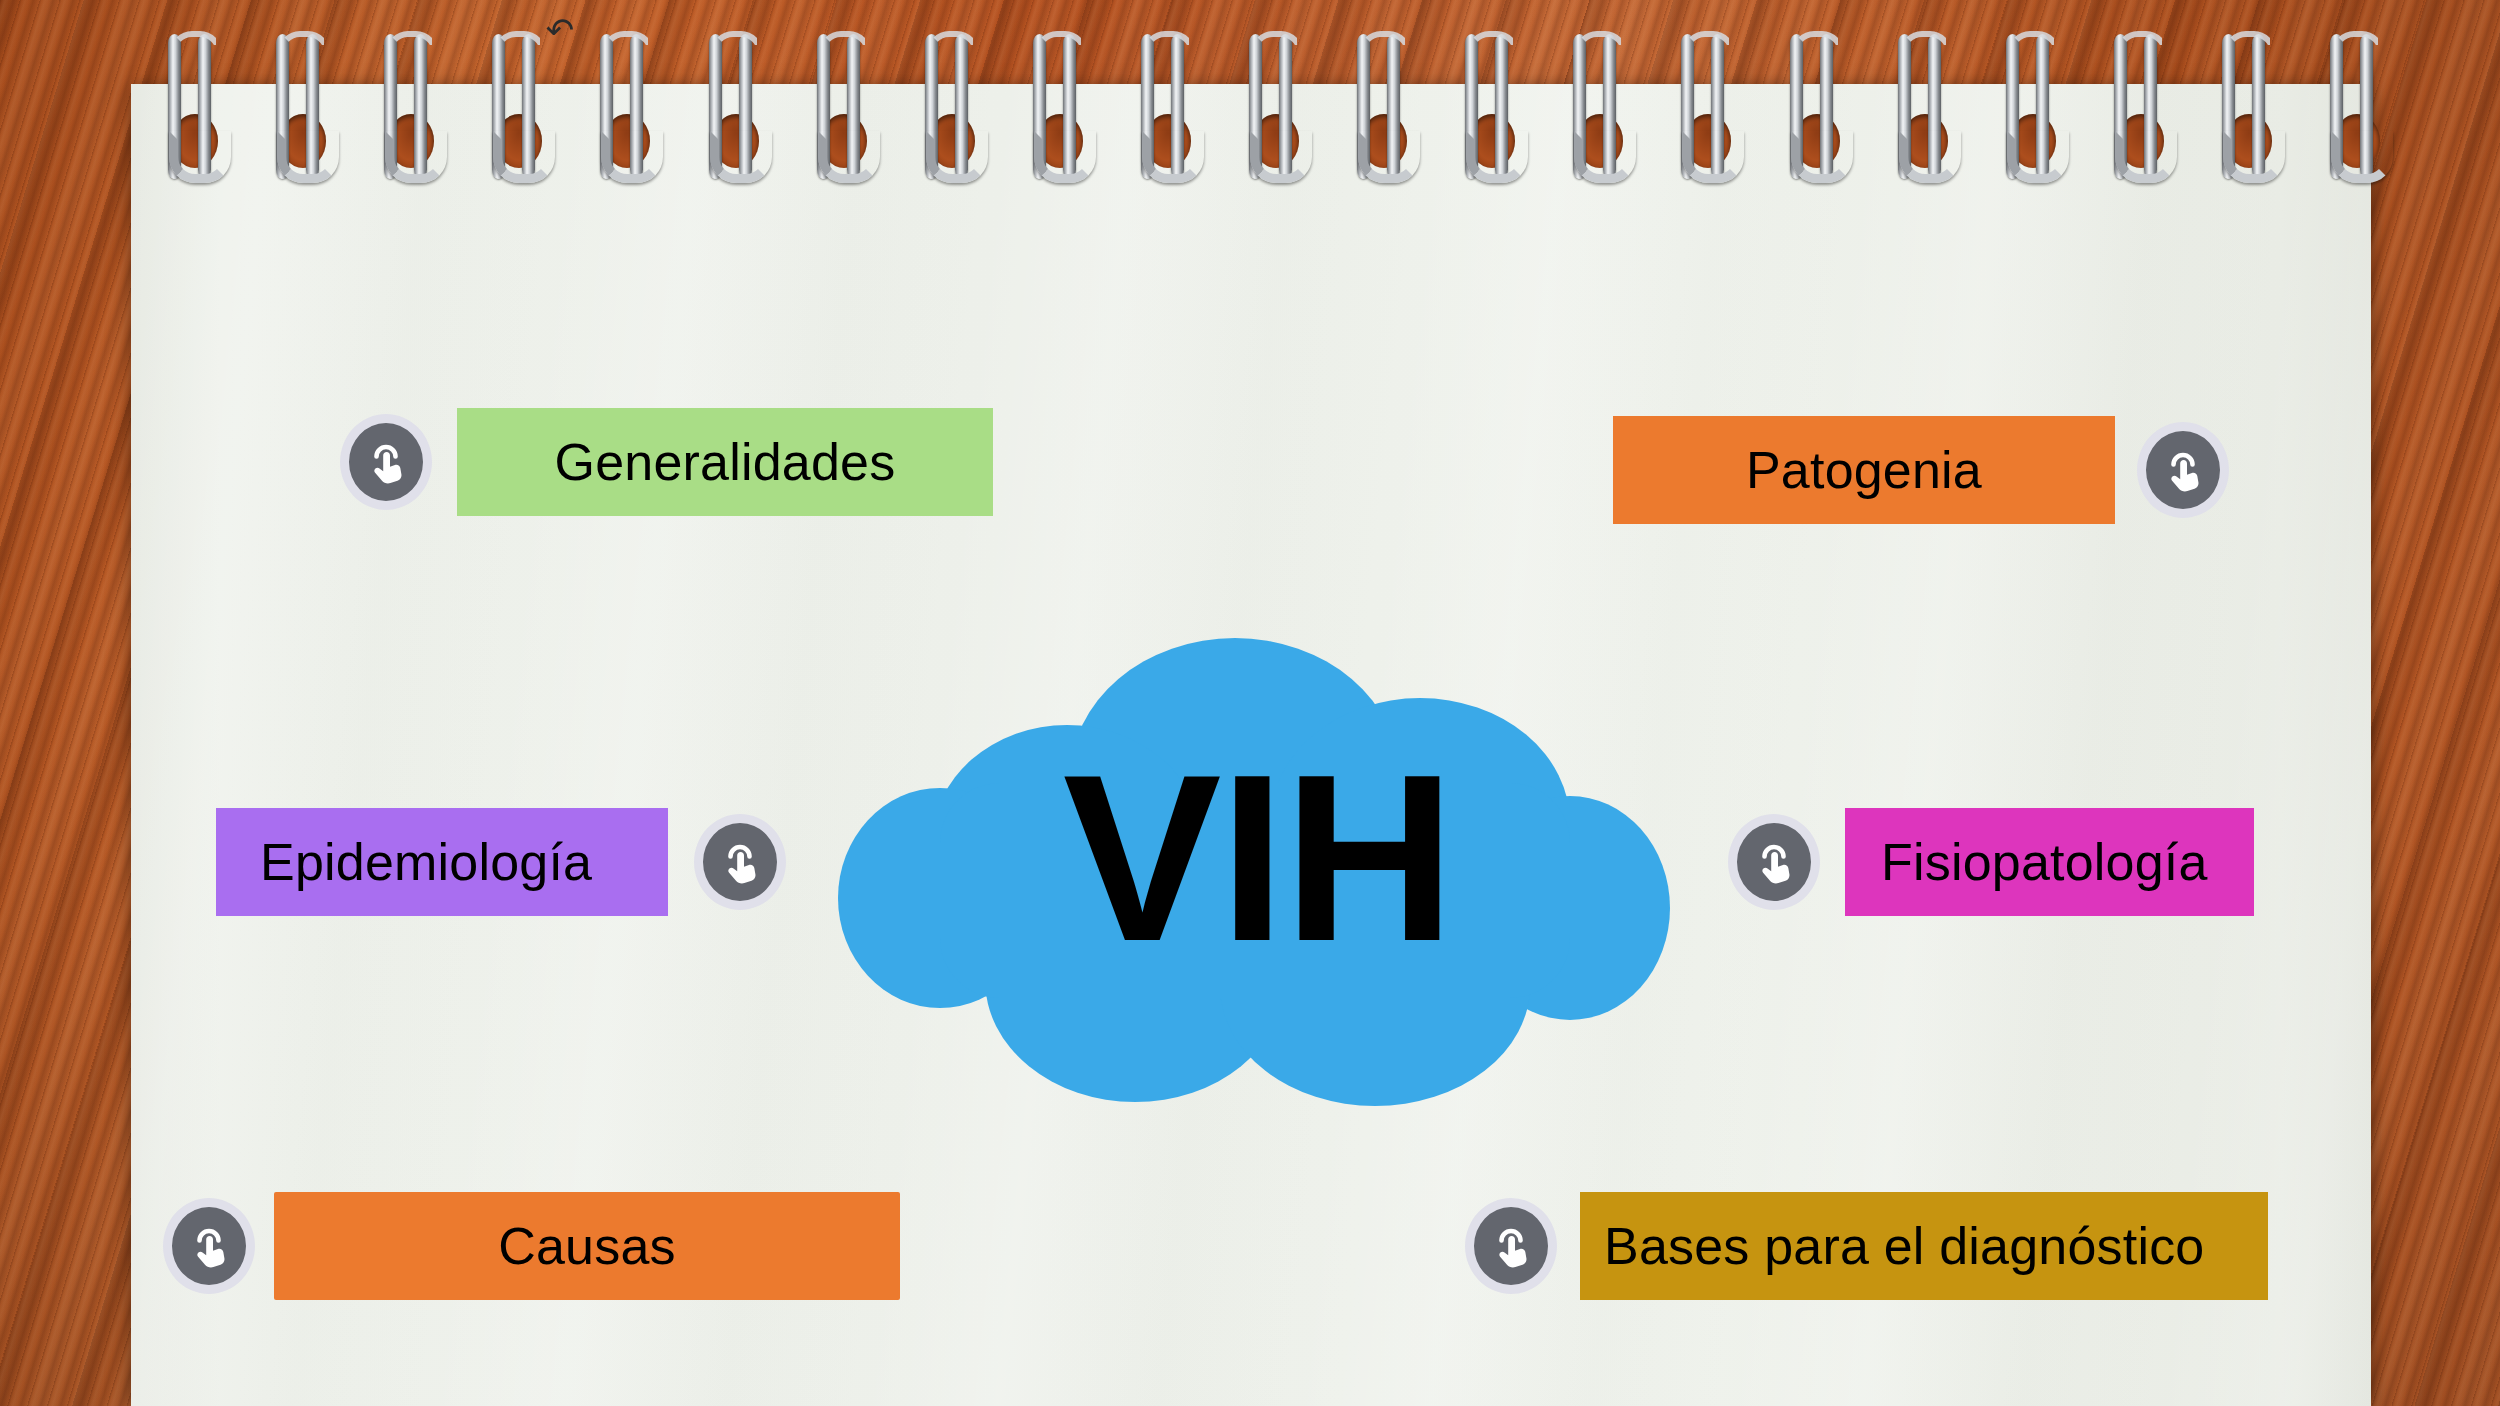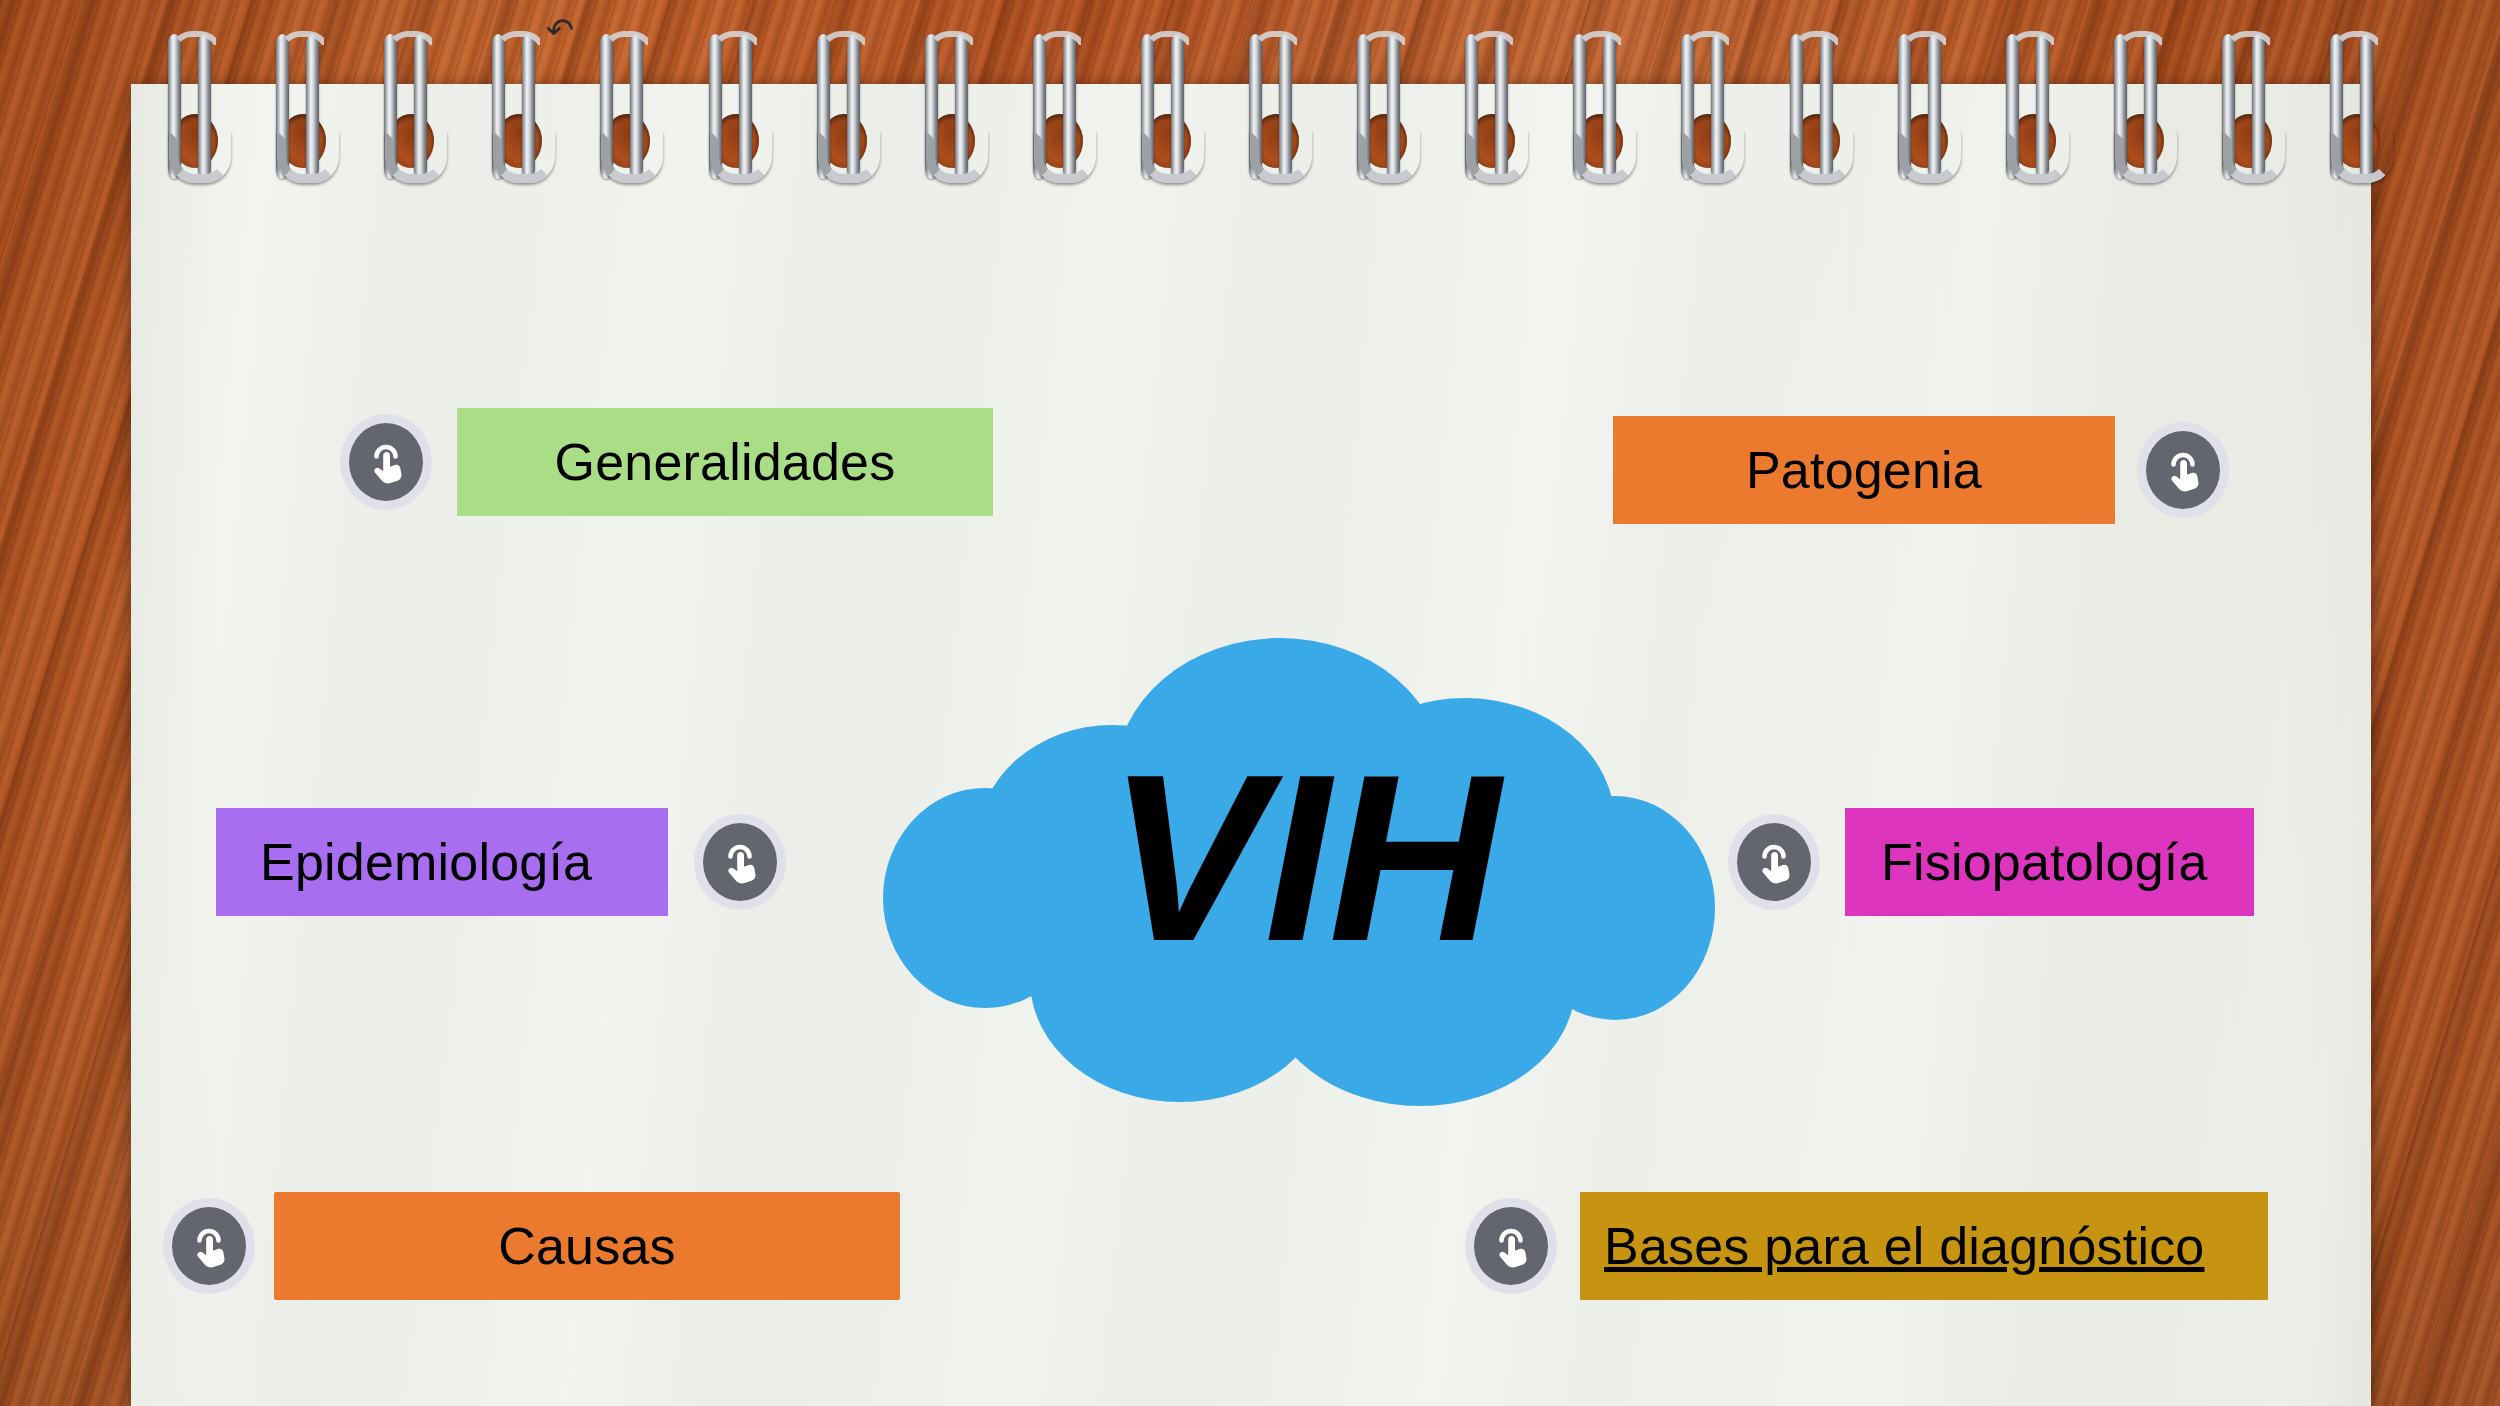--- a/index.html
+++ b/index.html
@@ -149,25 +149,24 @@
     color: #2b2b2b;
     font-size: 34px;
     line-height: 44px;
     text-align: center;
     user-select: none;
   }
 
   
   #cloud-wrap {
     position: absolute;
-    left: 880px;
+    left: 835px;
     top: 608px;
     width: 840px;
     height: 500px;
-    font-style: italic;
   }
   #cloud-wrap svg { display: block; width: 100%; height: 100%; }
   #cloud-text {
     position: absolute;
     left: 0; top: 0;
     width: 100%; height: 100%;
     display: flex;
     align-items: center;
     justify-content: center;
     font-family: "Liberation Sans", sans-serif;
@@ -220,21 +219,21 @@
 
   #node-epidemiologia { left: 216px;  top: 808px; }
   #node-epidemiologia .chip { width: 452px; background: #a96ef0; padding-left: 44px; margin-right: 26px; }
 
   #node-fisiopatologia { left: 1728px; top: 808px; }
   #node-fisiopatologia .chip { width: 409px; background: #dd35bd; padding-left: 36px; margin-left: 25px; }
 
   #node-causas { left: 163px;  top: 1192px; }
   #node-causas .chip { width: 626px; background: #ec7a2e; margin-left: 19px; }
 
-  #node-bases { left: 1465px; top: 1192px; text-decoration: underline; }
+  #node-bases { left: 1465px; top: 1192px; }
   #node-bases .chip { width: 688px; background: #c69410; padding-left: 24px; margin-left: 23px; }
 </style>
 </head>
 <body>
 
 <div id="stage">
 
   <div id="desk"></div>
 
   <div id="paper"></div>

